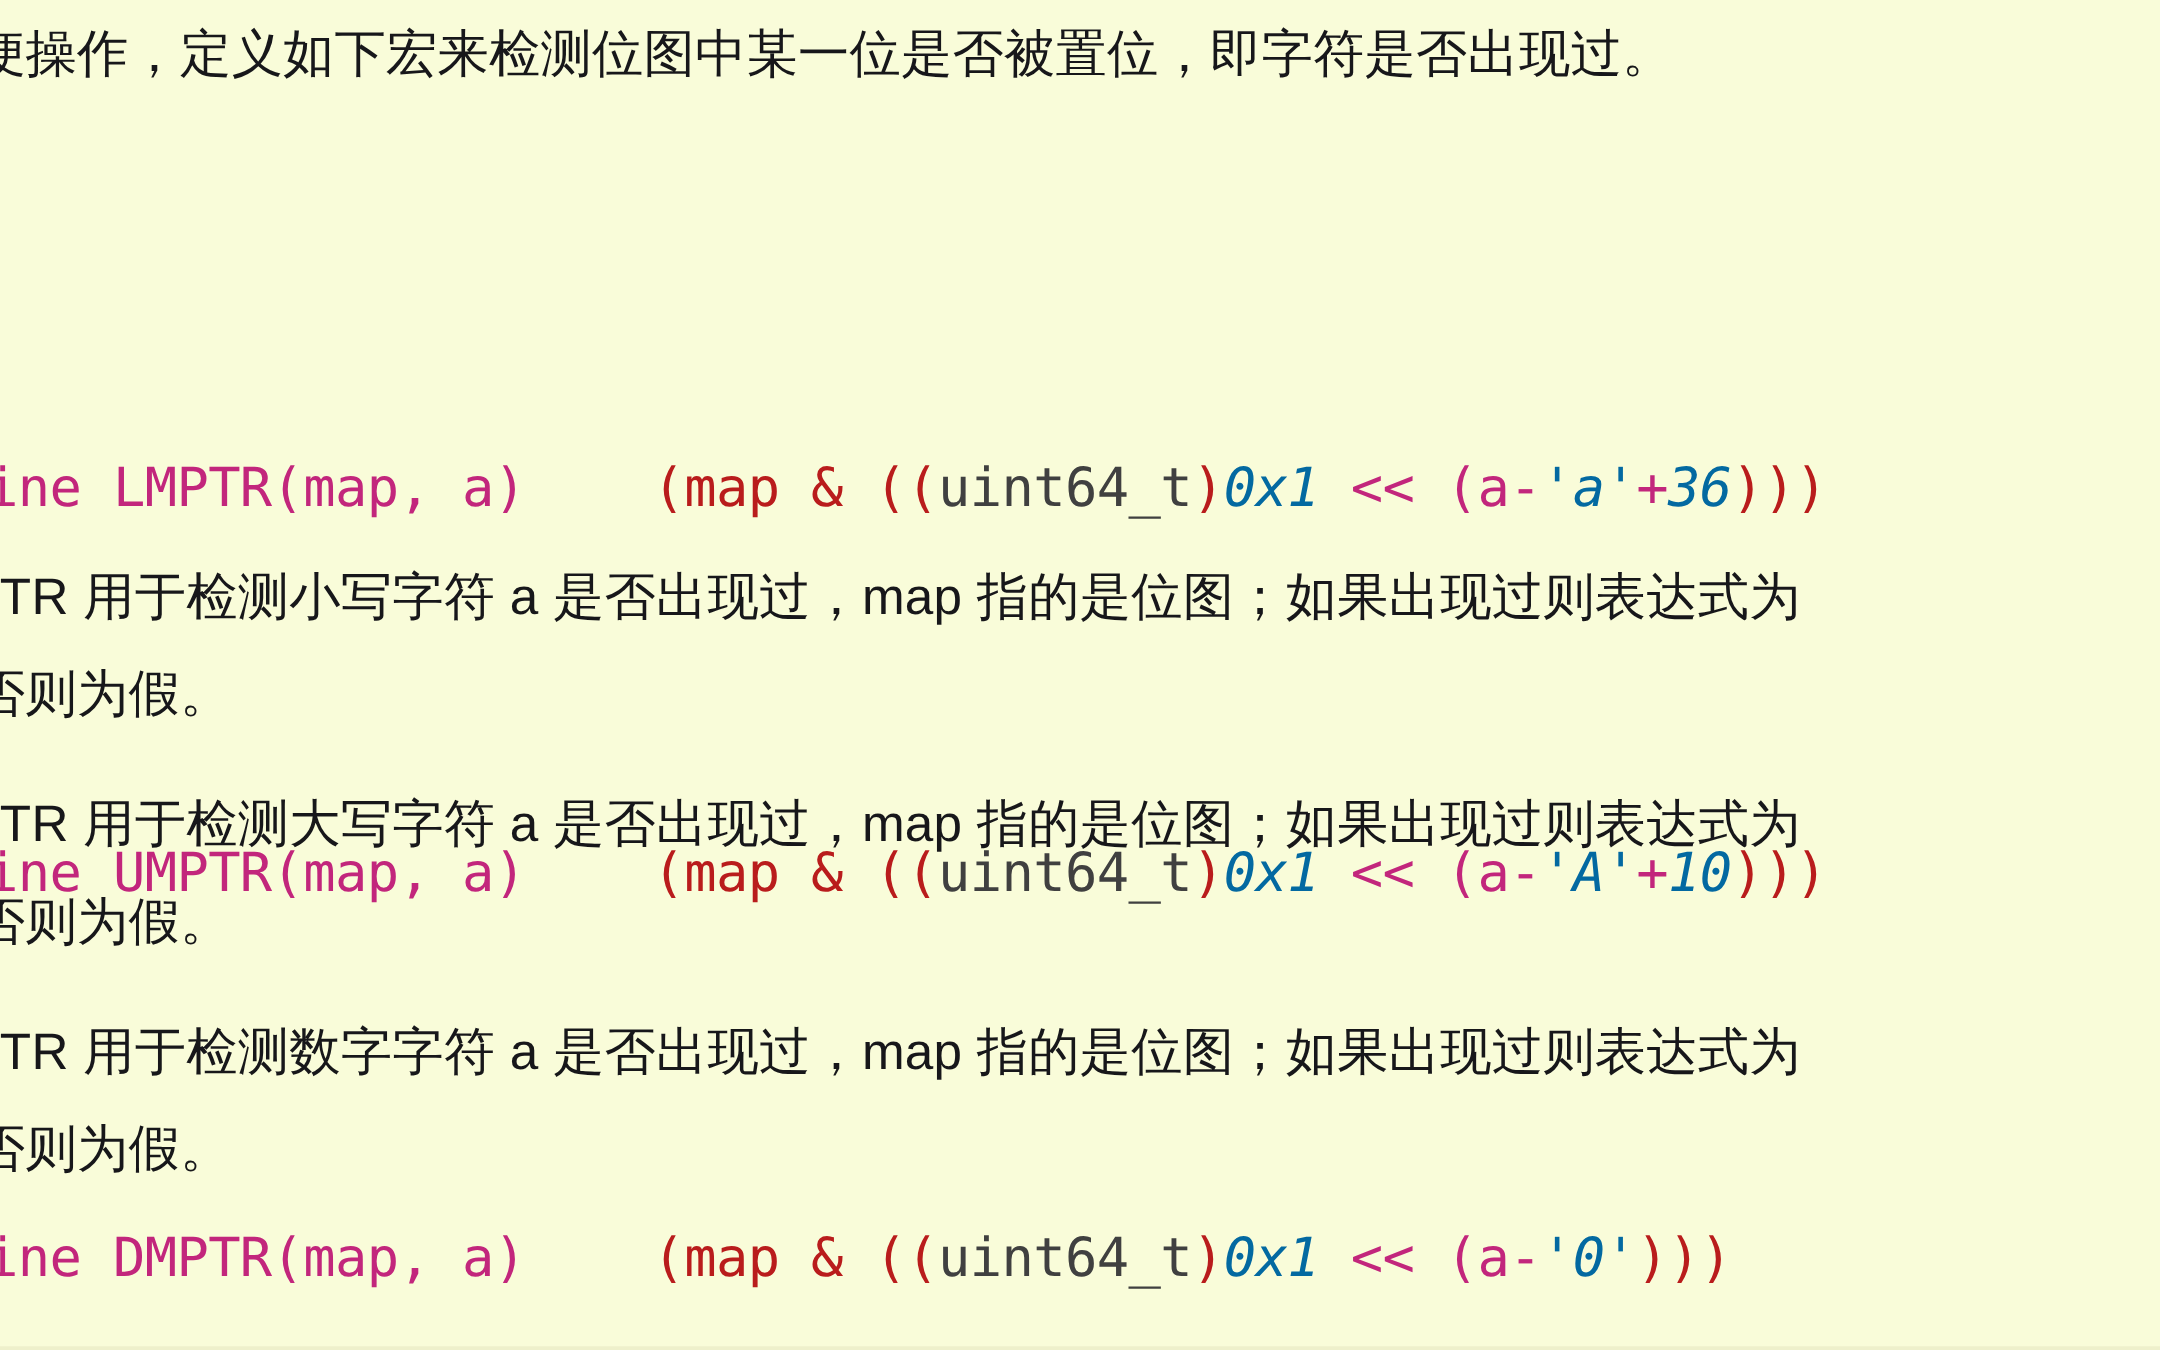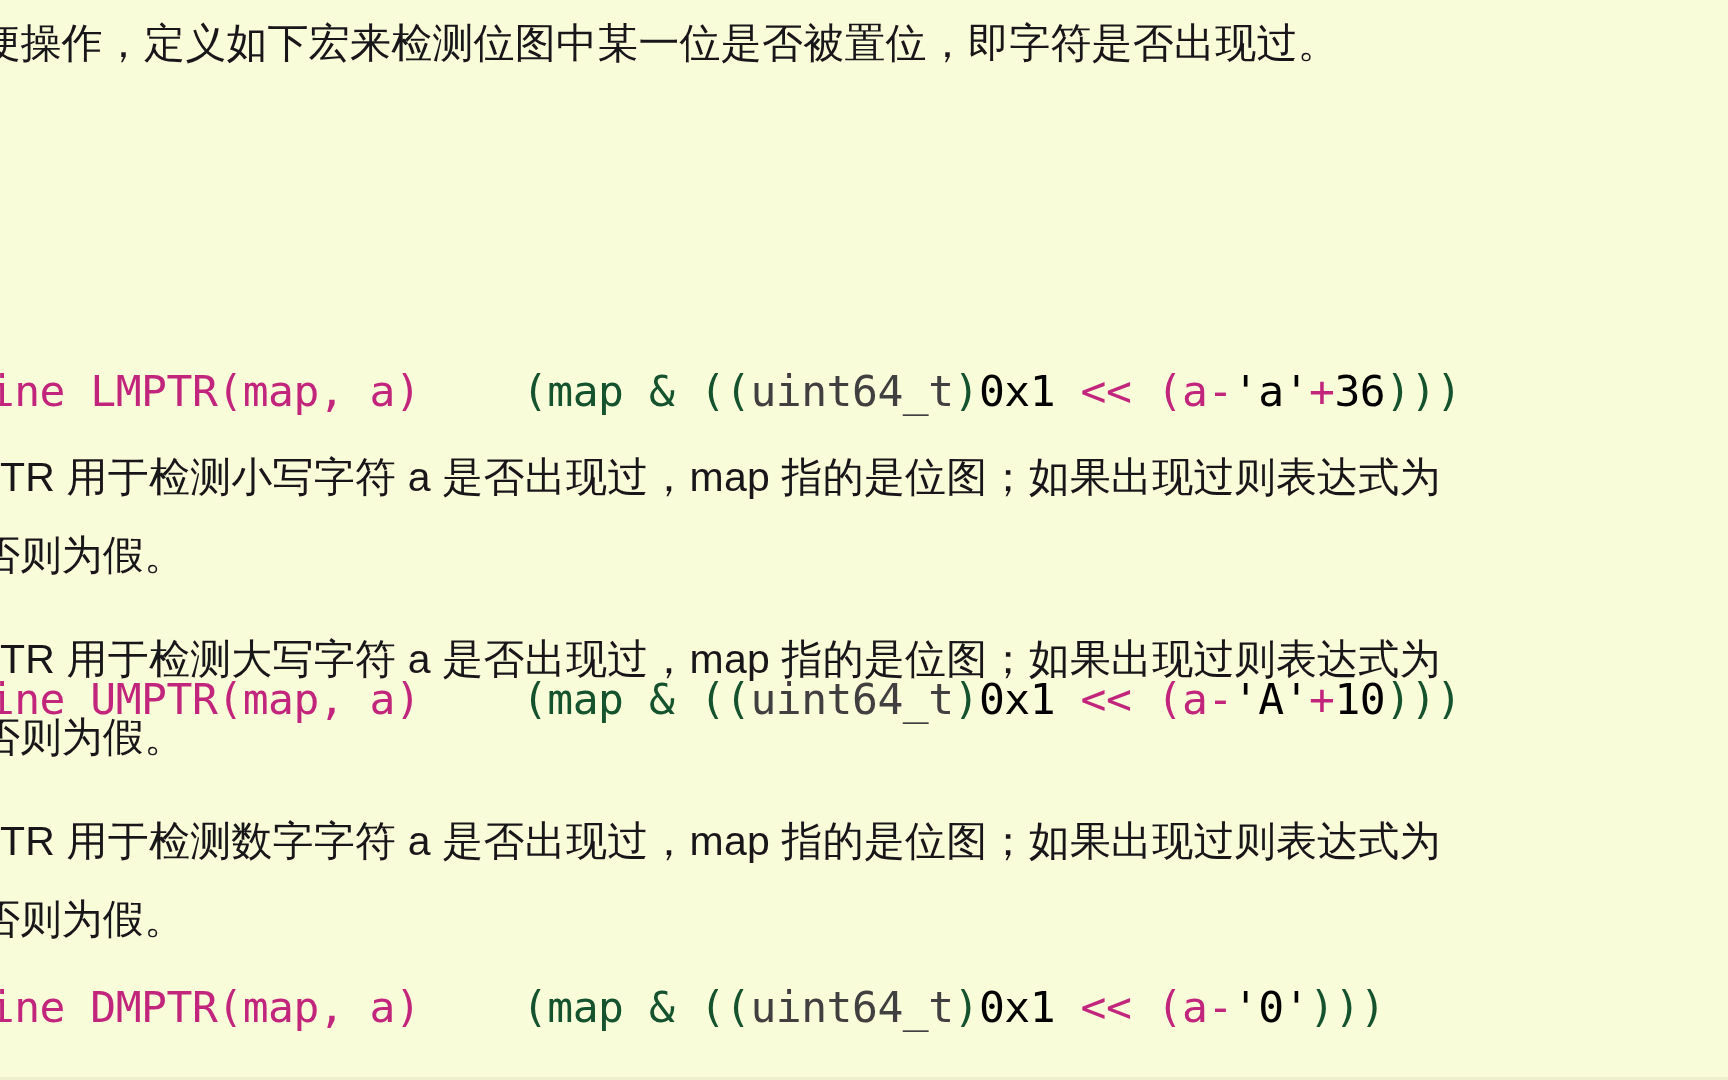--- a/index.html
+++ b/index.html
@@ -55,23 +55,23 @@
     font-family: "DejaVu Sans Mono", "Liberation Mono", monospace;
     font-size: 43px;
     line-height: 77px;
     white-space: pre;
     letter-spacing: -0.5px;
   }
   .code-line {
     white-space: pre;
   }
   .tok-pp     { color: #c2267c; }   
-  .tok-punct  { color: #14532d; }
+  .tok-punct  { color: #b91c1c; }
   .tok-type   { color: #404040; }   
-  .tok-num    { color: #000000; }   
+  .tok-num    { color: #0369a1; font-style: italic; }   
   .tok-op     { color: #c2267c; }
 
   
   .para {
     position: absolute;
     left: 0;
     width: 1900px;
     font-size: 41px;
     line-height: 78px;
     color: #17171a;

